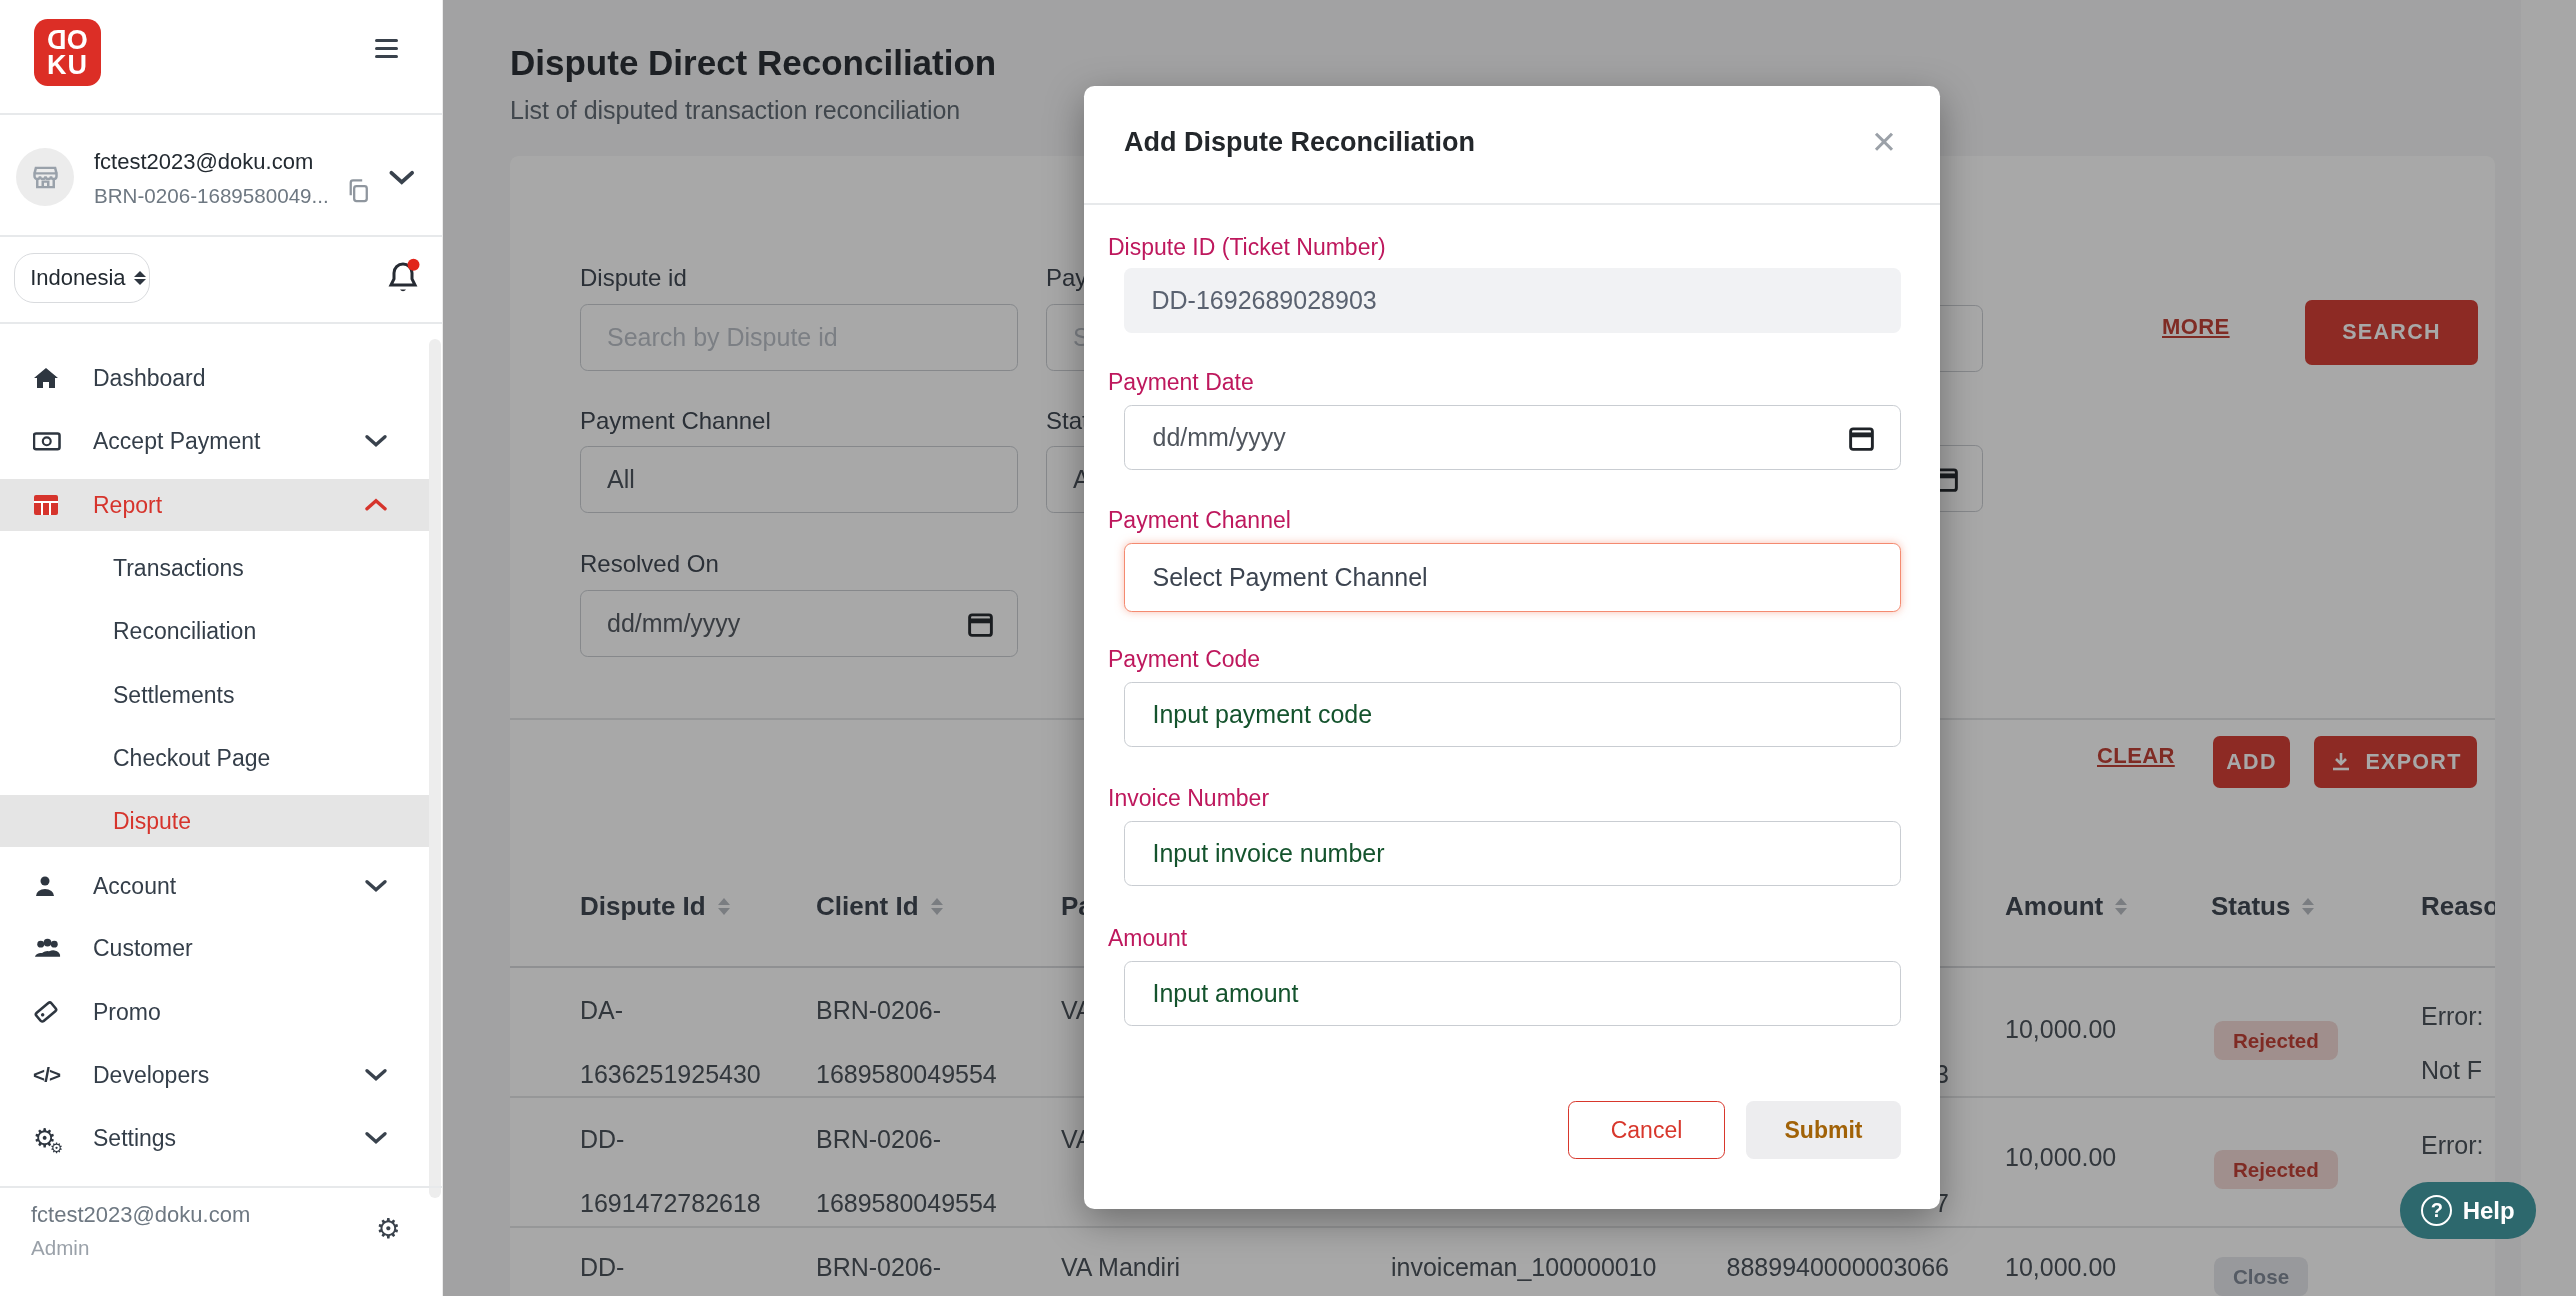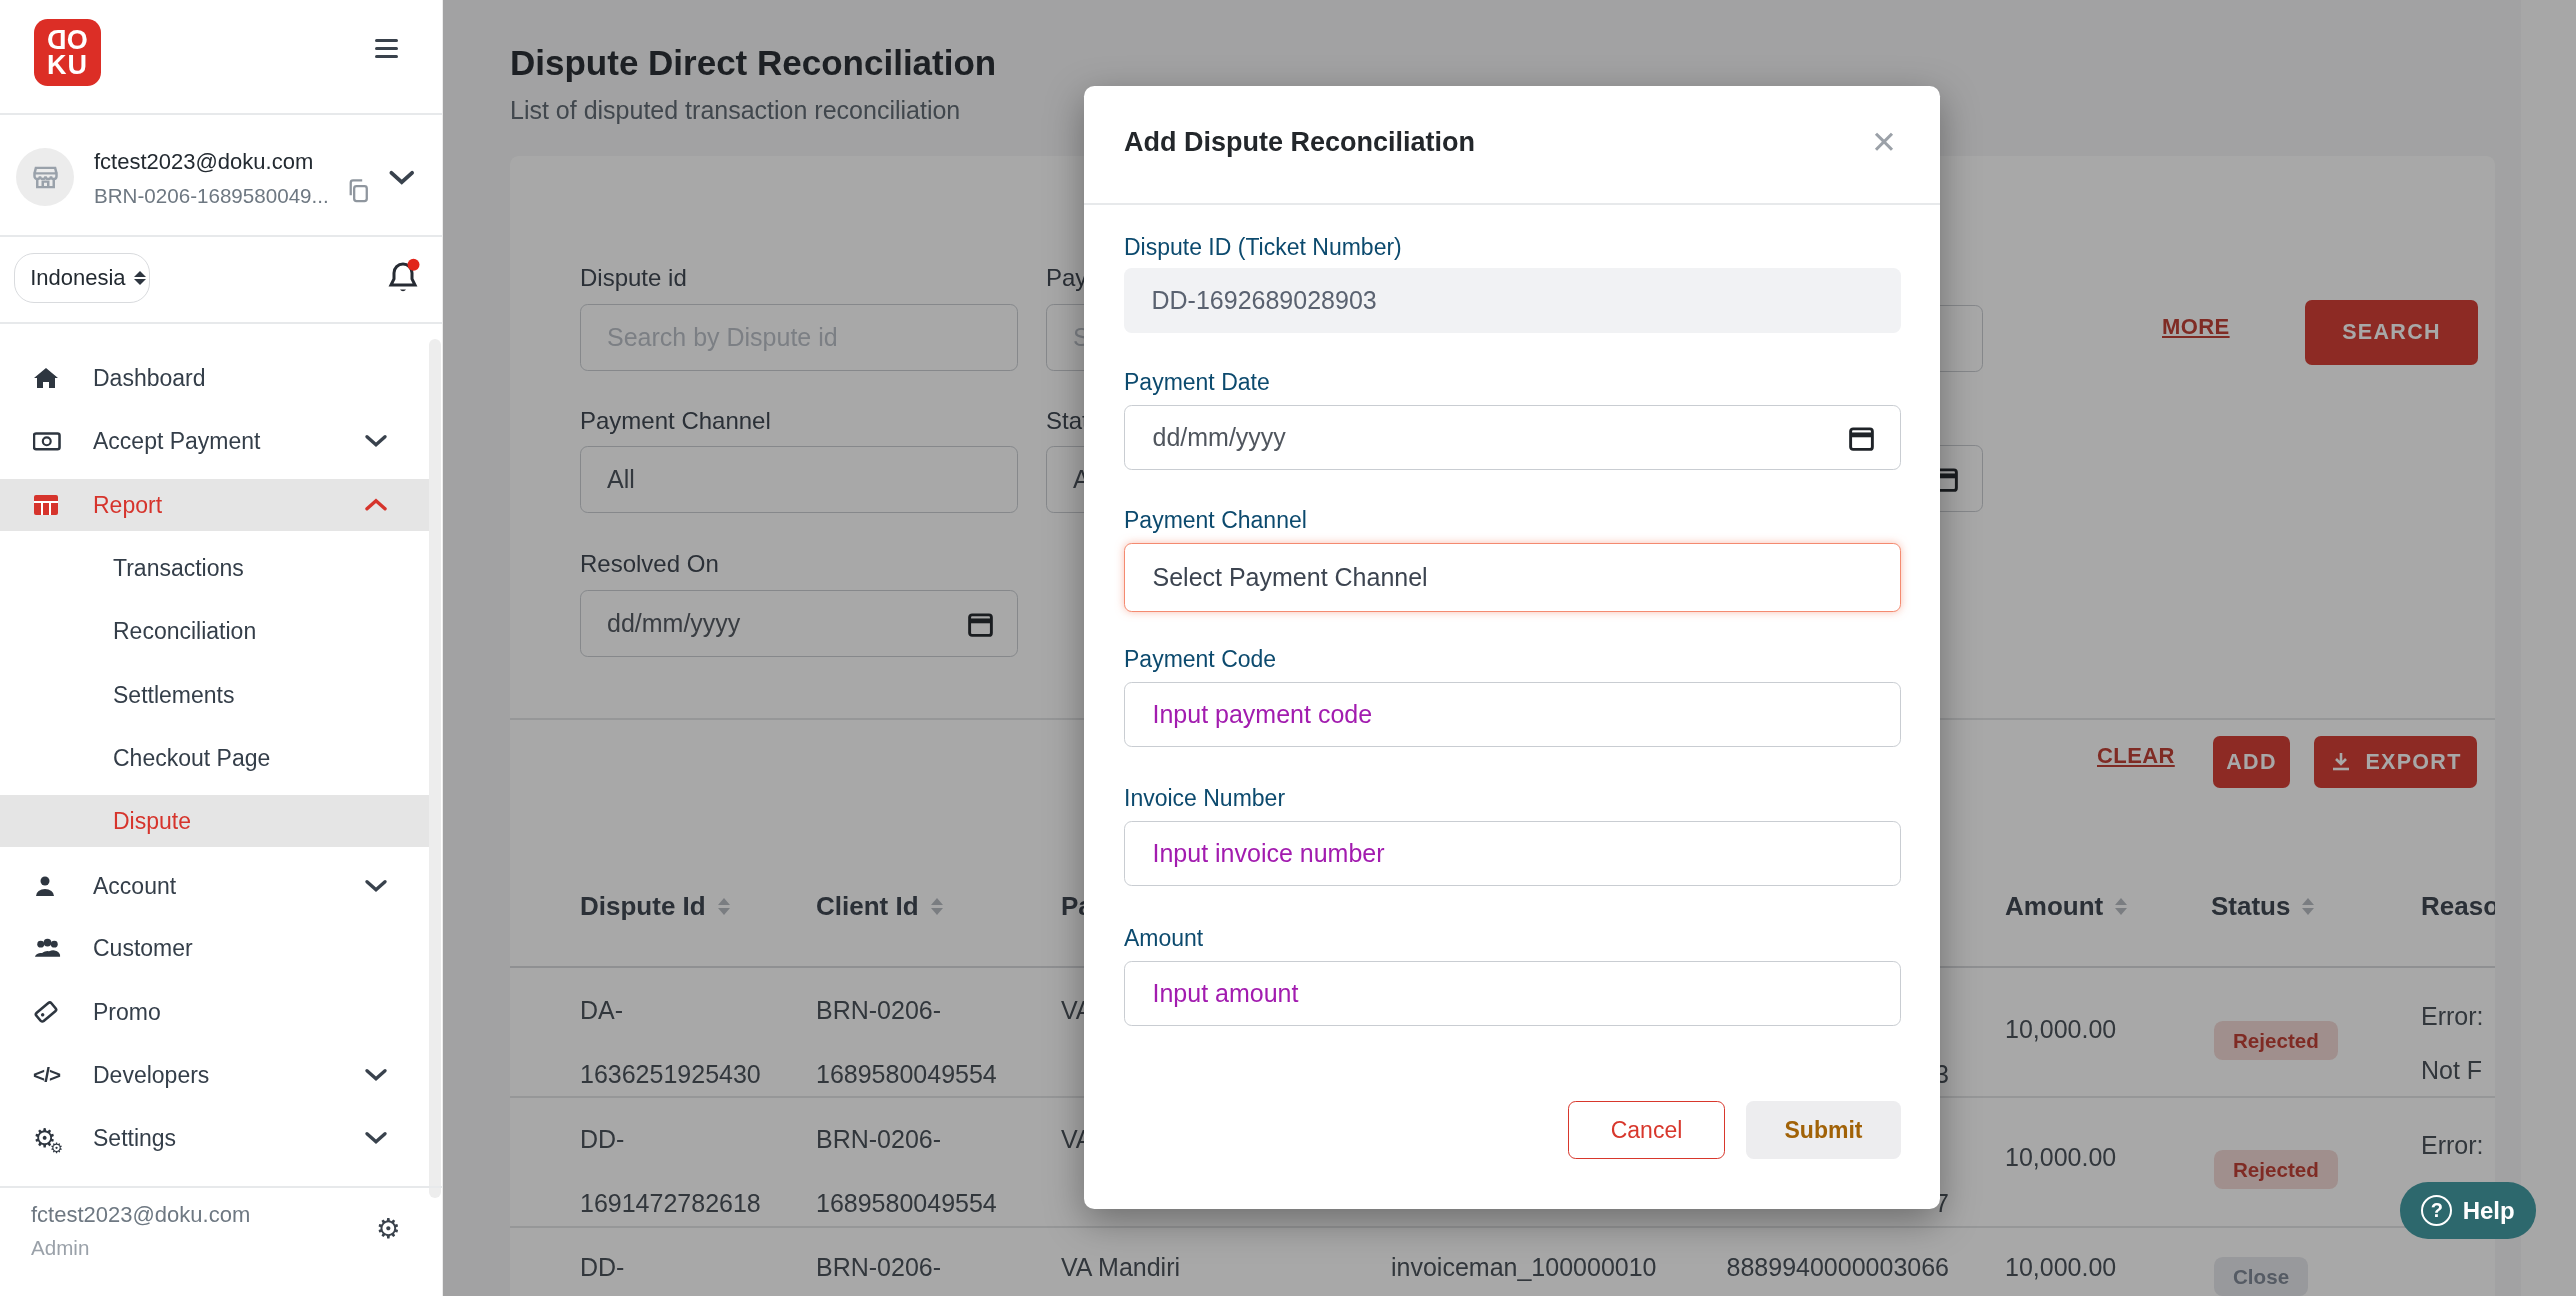--- a/index.html
+++ b/index.html
@@ -63,26 +63,26 @@
 
   
   .overlay{position:absolute;left:443px;top:0;right:0;bottom:0;background:rgba(20,20,20,0.37);z-index:40;}
   .rstrip{position:absolute;left:2521px;top:0;width:55px;height:1297px;background:#a7a7a7;z-index:45;}
 
   
   .modal{position:absolute;left:1084px;top:86px;width:856px;height:1123px;background:#fff;border-radius:10.3px;z-index:60;
          box-shadow:0 12px 38px rgba(0,0,0,0.35);}
   .m-title{position:absolute;left:40px;top:41px;font-size:27px;font-weight:bold;color:#23272b;}
   .m-close{position:absolute;left:787px;top:41px;font-size:31px;color:#9ba1a8;cursor:pointer;line-height:31px;}
-  .m-label{position:absolute;left:40px;font-size:23px;color:#0c4a6e;}
+  .m-label{position:absolute;left:24px;font-size:23px;color:#be185d;}
   .m-fld{position:absolute;left:40px;width:777px;height:65px;border:1.7px solid #c9cdd2;border-radius:7.7px;background:#fff;
          display:flex;align-items:center;padding:0 27.5px;font-size:25px;color:#474f58;}
   .m-fld.disabled{background:#f1f2f4;border:none;color:#5a6270;}
   .m-fld.focus{border:1.7px solid #f48a70;box-shadow:0 0 8.6px rgba(244,138,112,0.55);height:69px;color:#3c4450;}
-  .m-fld .ph{color:#a21caf;}
+  .m-fld .ph{color:#14532d;}
   .m-fld .cal{position:absolute;right:24px;top:18px;}
   .btn-cancel{position:absolute;left:484px;top:1015px;width:157px;height:58px;background:#fff;border:1.7px solid #d8372c;border-radius:7.7px;
               color:#d8372c;font-size:23px;font-weight:normal;cursor:pointer;}
   .btn-submit{position:absolute;left:662px;top:1015px;width:155px;height:58px;background:#ededef;border:none;border-radius:7.7px;
               color:#a16207;font-size:23px;font-weight:bold;cursor:pointer;}
 
   
   .help{position:absolute;left:2400px;top:1182px;width:136px;height:57px;background:#2d686d;border-radius:28px;z-index:55;
         display:flex;align-items:center;justify-content:center;gap:10.3px;color:#fff;cursor:pointer;}
   .help .q{width:31px;height:31px;border:2.6px solid #fff;border-radius:50%;display:flex;align-items:center;justify-content:center;

